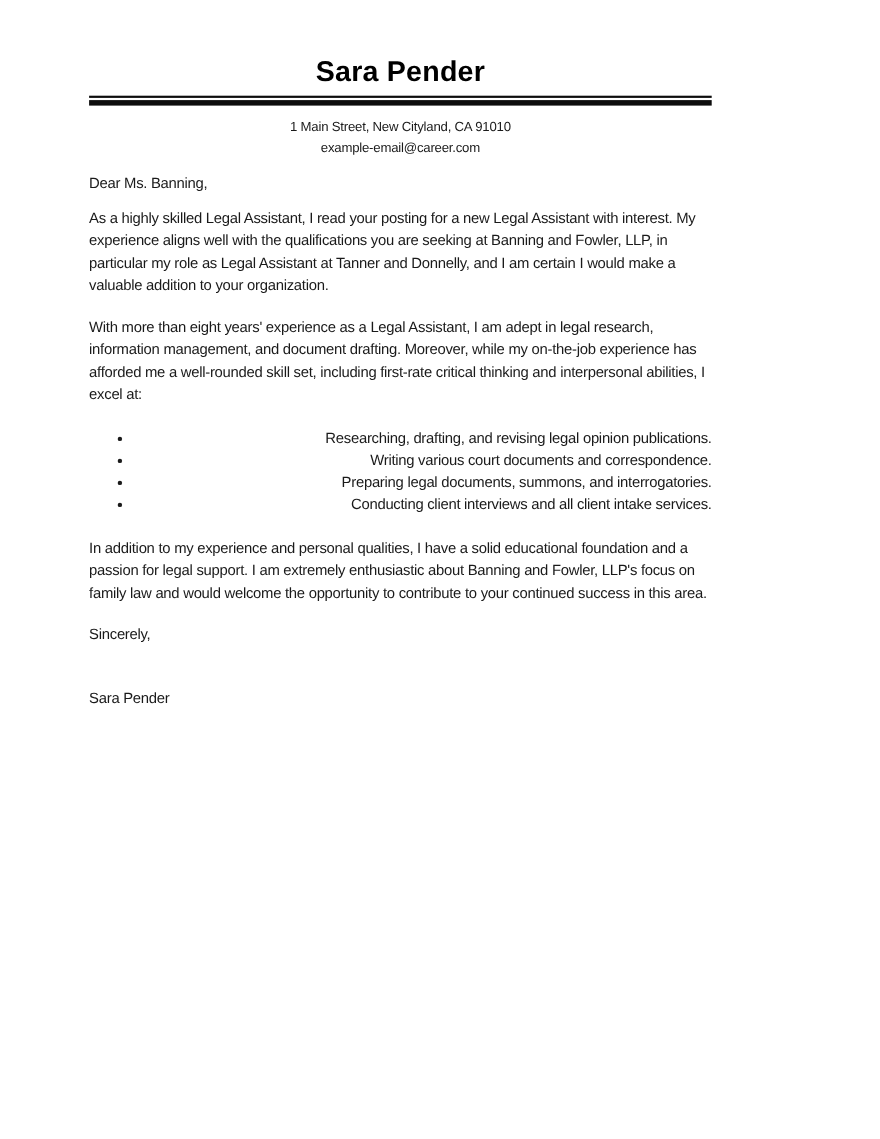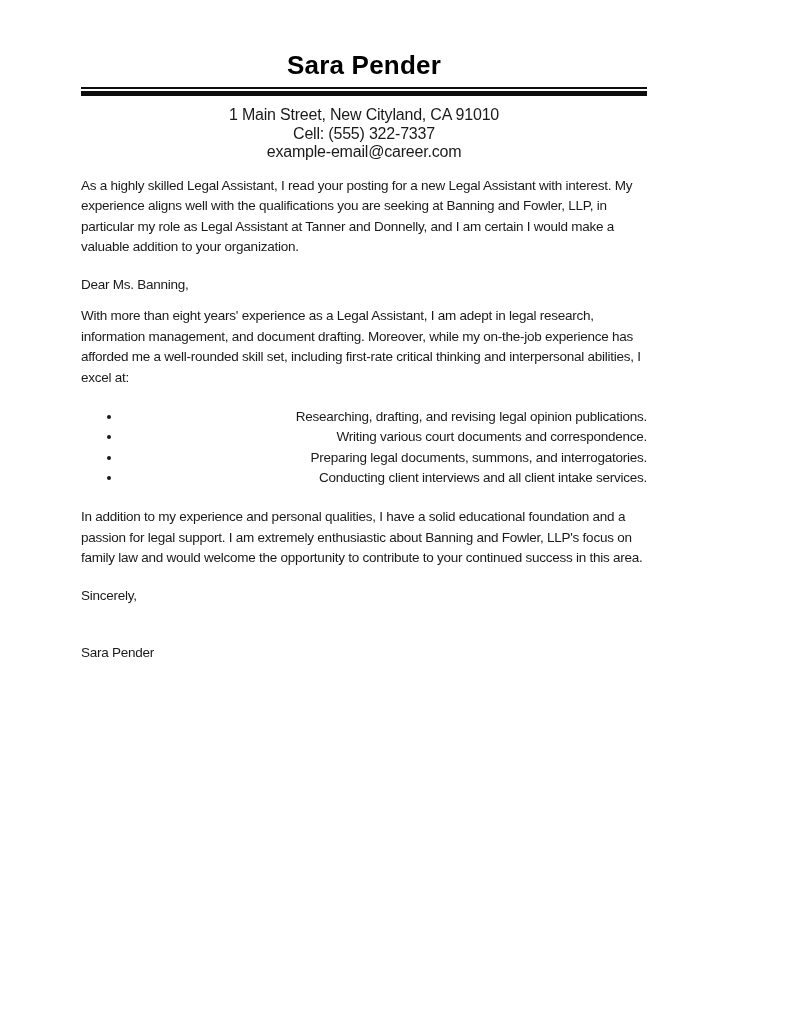--- a/index.html
+++ b/index.html
@@ -31,21 +31,21 @@
     line-height: 1.2;
   }
   .letterhead-rule {
     height: 2px;               
     border-top: 2px solid #0d0d0d;
     border-bottom: 5px solid #0d0d0d;
     margin: 0 0 10px 0;
   }
   .letterhead-contact {
     text-align: center;
-    font-size: 16px;
+    font-size: 12px;
     line-height: 18.5px;
     letter-spacing: -0.2px;
     margin-bottom: 14px;
   }
   .body-text {
     font-size: 13.5px;
     line-height: 20.5px;
     letter-spacing: -0.25px;
   }
   .para {
@@ -77,30 +77,29 @@
 
 <div class="page">
 
   <header>
     <h1 class="letterhead-name">Sara Pender</h1>
 
     <div class="letterhead-rule"></div>
 
     <div class="letterhead-contact">
       <div>1 Main Street, New Cityland, CA 91010</div>
-      <div>Cell: (555) 322-7337</div>
       <div>example-email@career.com</div>
     </div>
   </header>
 
   <main class="body-text">
 
+    <p class="para salutation">Dear Ms. Banning,</p>
+
     <p class="para">As a highly skilled Legal Assistant, I read your posting for a new Legal Assistant with interest. My experience aligns well with the qualifications you are seeking at Banning and Fowler, LLP, in particular my role as Legal Assistant at Tanner and Donnelly, and I am certain I would make a valuable addition to your organization.</p>
-
-    <p class="para salutation">Dear Ms. Banning,</p>
 
     <p class="para">With more than eight years' experience as a Legal Assistant, I am adept in legal research, information management, and document drafting. Moreover, while my on-the-job experience has afforded me a well-rounded skill set, including first-rate critical thinking and interpersonal abilities, I excel at:</p>
 
     <ul class="bullet-list">
       <li>Researching, drafting, and revising legal opinion publications.</li>
       <li>Writing various court documents and correspondence.</li>
       <li>Preparing legal documents, summons, and interrogatories.</li>
       <li>Conducting client interviews and all client intake services.</li>
     </ul>
 

